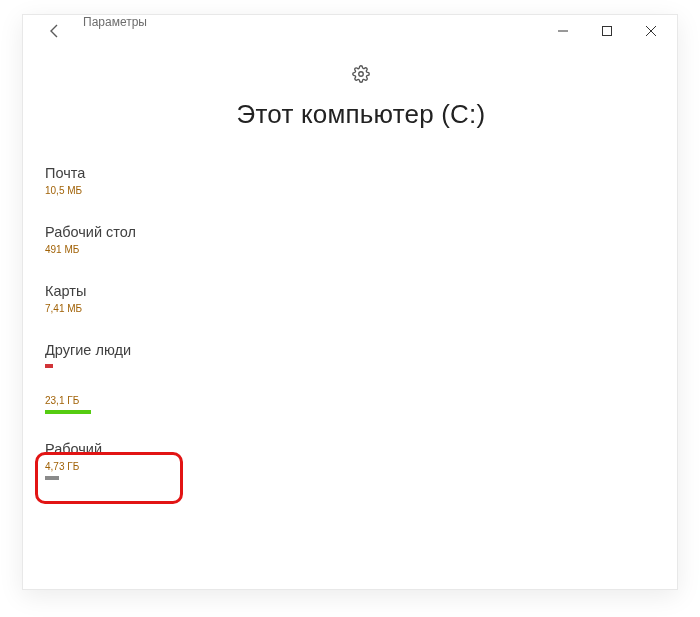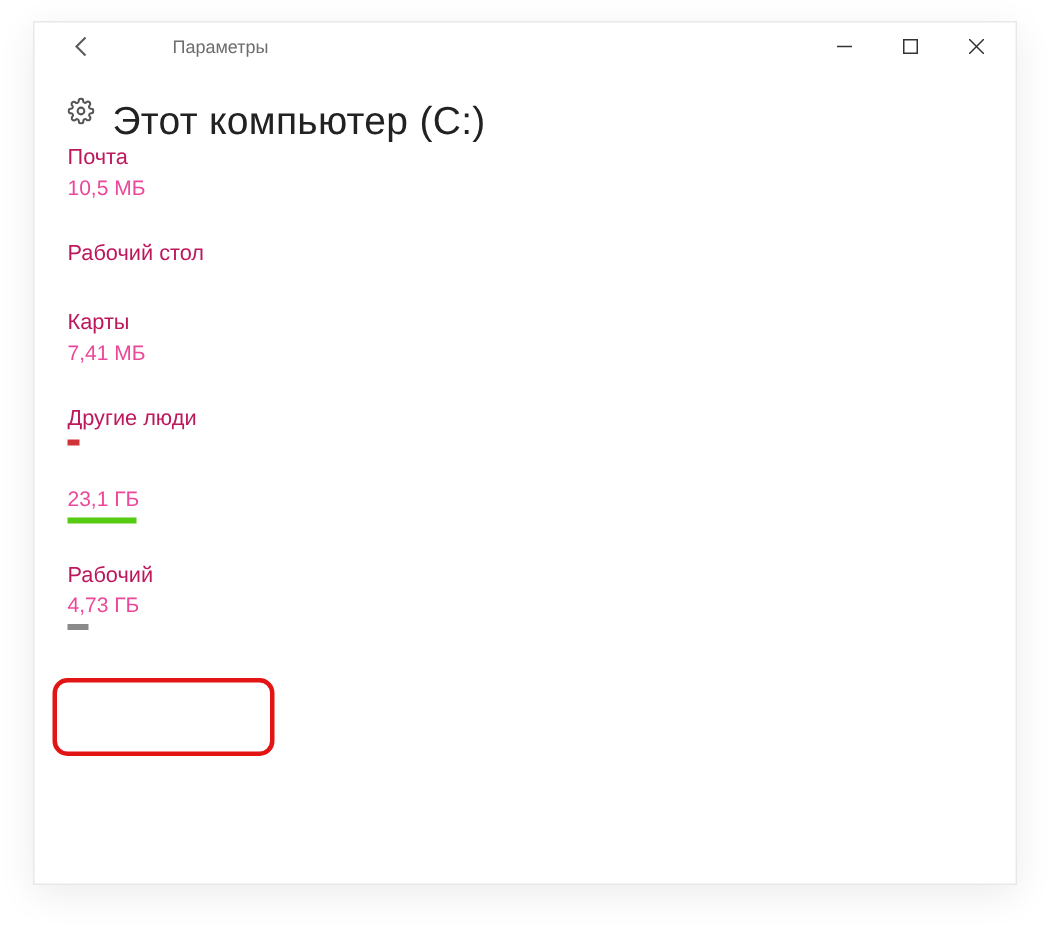--- a/index.html
+++ b/index.html
@@ -8,62 +8,63 @@
     position: absolute;
     left: 22px; top: 14px;
     width: 656px; height: 576px;
     background: #fff;
     border: 1px solid #e8e8e8;
     box-shadow: 0 6px 24px rgba(0,0,0,0.08);
   }
   .titlebar {
     height: 32px;
     display: flex;
-    align-items: center;
+    align-items: flex-start;
     padding: 0 4px 0 16px;
     color: #6d6d6d;
     font-size: 12px;
-    gap: 32px;
   }
   .back-btn {
     width: 32px; height: 32px;
     display: flex; align-items: center; justify-content: center;
     color: #5a5a5a;
   }
   .title-txt { margin-left: 12px; }
   .win-controls { margin-left: auto; display: flex; }
   .win-btn {
     width: 44px; height: 32px;
     display: flex; align-items: center; justify-content: center;
     color: #3a3a3a;
   }
   .content { padding: 18px 0 0 22px; }
   .heading {
-    display: flex; align-items: flex-start; gap: 12px;
+    display: flex; align-items: center; gap: 12px;
+    margin-bottom: 34px;
+    flex-direction: column;
   }
   .gear { color: #555; }
   .heading h1 {
     font-weight: 300;
     font-size: 26px;
     color: #222;
     letter-spacing: 0.2px;
   }
   .cat {
     margin-bottom: 26px;
     position: relative;
     width: 180px;
   }
   .cat-name {
     font-size: 14.5px;
-    color: #be185d;
+    color: #404040;
     line-height: 1.35;
   }
   .cat-size {
-    font-size: 14px;
-    color: #ec4899;
+    font-size: 10px;
+    color: #a16207;
     line-height: 1.35;
   }
   .bar {
     margin-top: 3px;
     height: 4px;
     background: transparent;
   }
   .bar.red { width: 8px; background: #d13438; }
   .bar.green { width: 46px; background: #55cc11; }
   .bar.gray { width: 14px; background: #8a8a8a; }
@@ -121,20 +122,21 @@
       <h1>Этот компьютер (C:)</h1>
     </div>
 
     <div id="cats">
         <div class="cat">
           <div class="cat-name">Почта</div>
           <div class="cat-size">10,5 МБ</div>
         </div>
         <div class="cat">
           <div class="cat-name">Рабочий стол</div>
+          <div class="cat-size">491 МБ</div>
         </div>
         <div class="cat">
           <div class="cat-name">Карты</div>
           <div class="cat-size">7,41 МБ</div>
         </div>
         <div class="cat">
           <div class="cat-name">Другие люди</div>
           <div class="bar red"></div>
         </div>
         <div class="cat">

